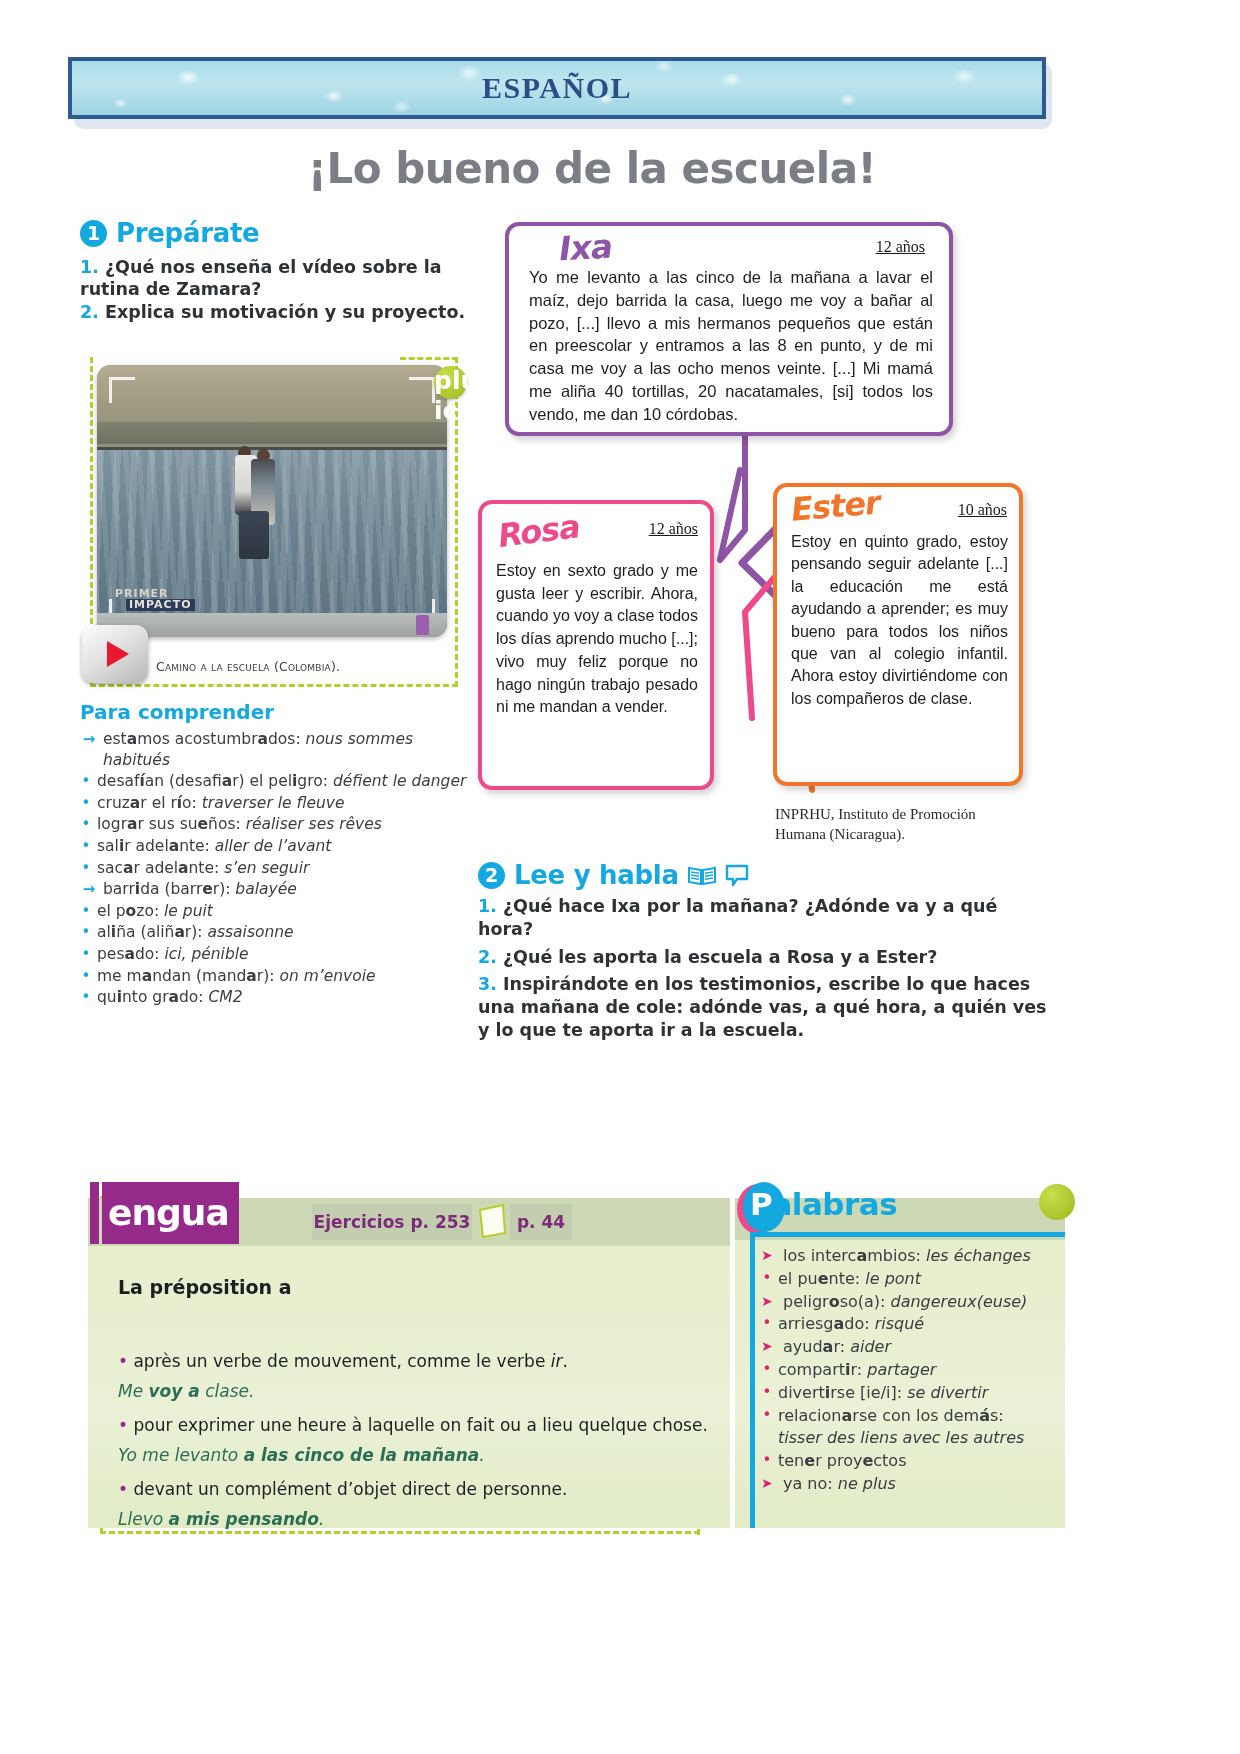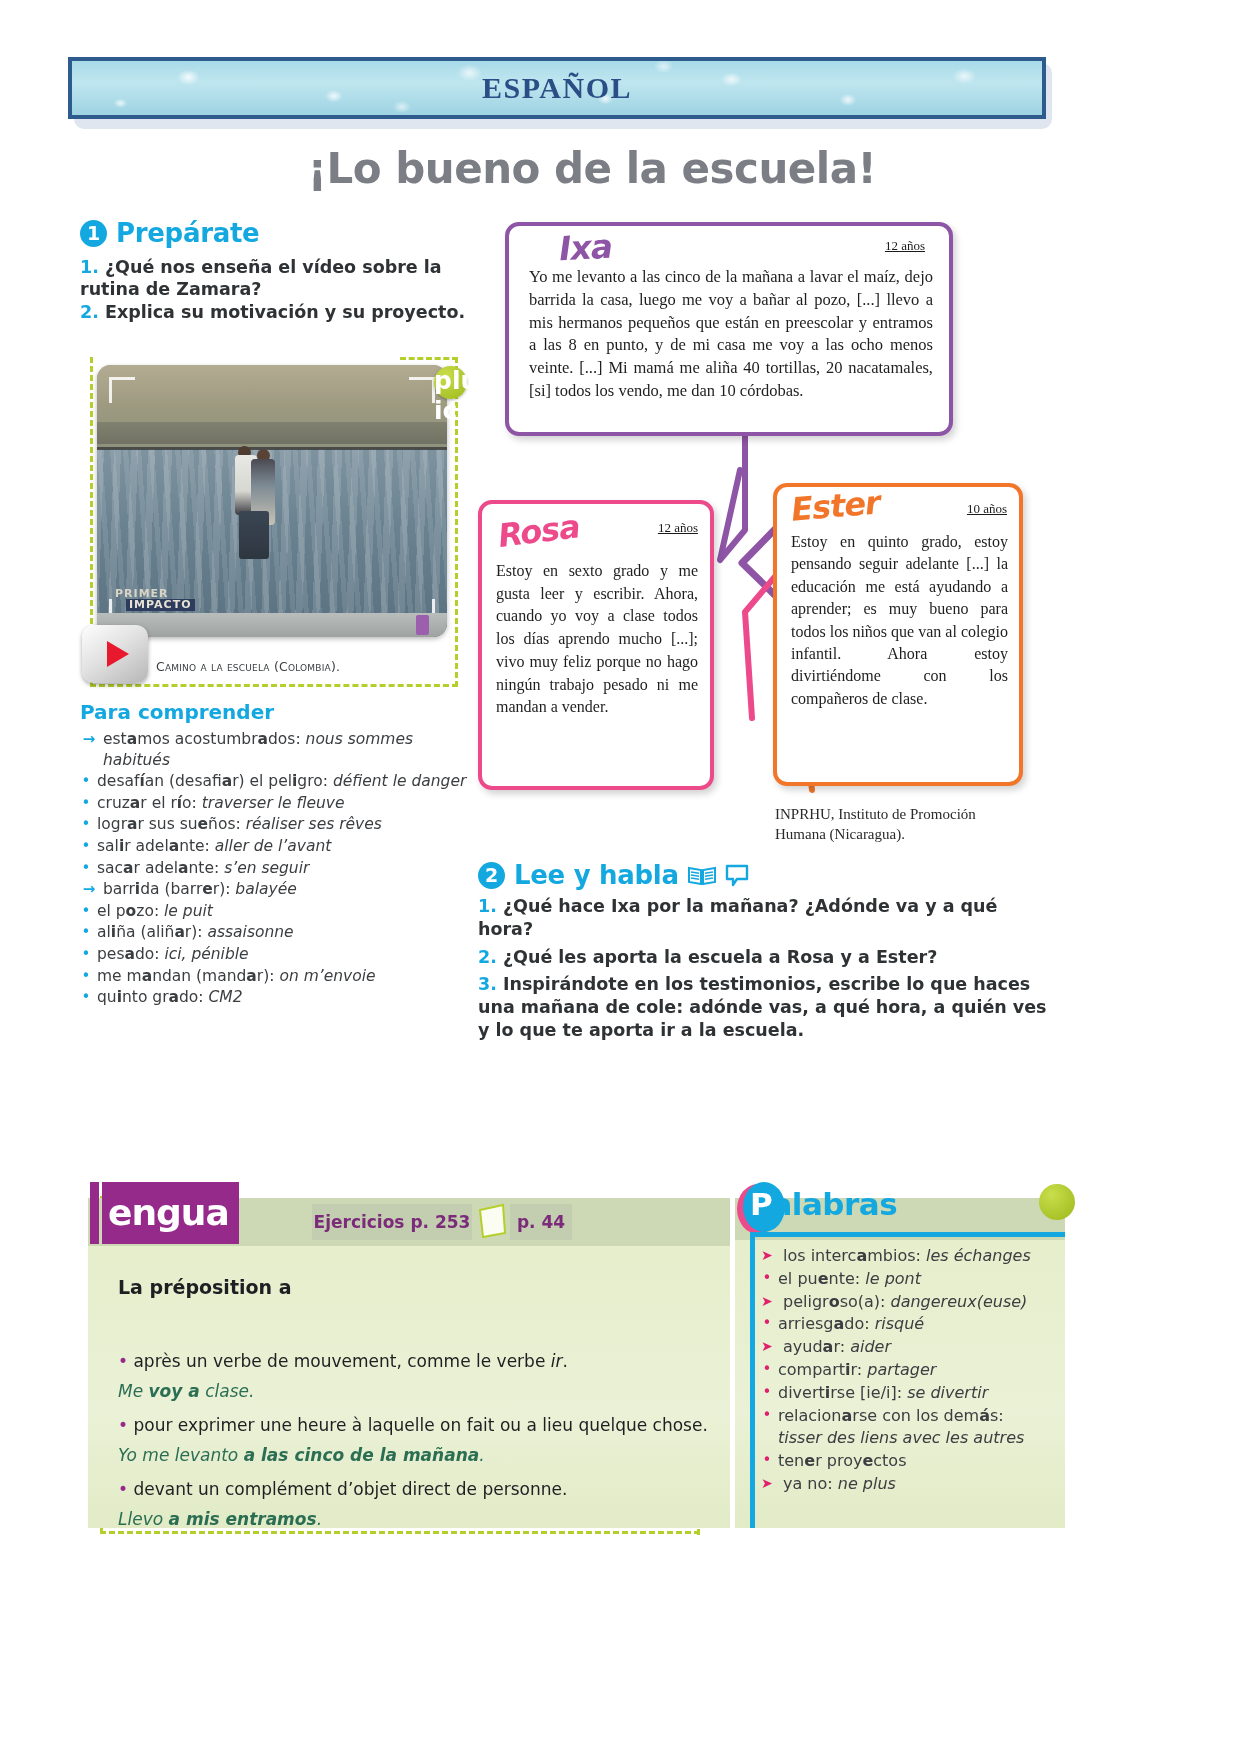--- a/index.html
+++ b/index.html
@@ -214,30 +214,30 @@
   .bub-name {
     font-family:"DejaVu Sans", sans-serif;
     font-weight:bold; font-style:italic;
     letter-spacing:-1px;
   }
   .name-ixa { position:absolute; left:50px; top:2px; font-size:33px; color:#8e54a5; transform:rotate(-3deg); }
   .name-rosa { position:absolute; left:16px; top:8px; font-size:32px; color:#ec4a8a; transform:rotate(-7deg); }
   .name-ester { position:absolute; left:14px; top:0px; font-size:32px; color:#f2762a; transform:rotate(-5deg); }
   .bub-age {
     position:absolute;
-    font-family:"Liberation Serif", serif; font-size:13px; color:#1a1a1a;
+    font-family:"Liberation Serif", serif; font-size:16px; color:#1a1a1a;
     text-decoration:underline;
     text-align:right;
   }
   .age-ixa { right:24px; top:12px; }
   .age-rosa { right:12px; top:16px; }
   .age-ester { right:12px; top:14px; }
   .bub-text {
     position:absolute;
-    font-family:Liberation Serif, serif;
+    font-family:Liberation Sans, sans-serif;
     color:#1e1e1e; text-align:justify;
   }
   .txt-ixa { left:20px; top:40px; right:16px; font-size:16.5px; line-height:1.38; }
   .txt-rosa { left:14px; top:56px; right:12px; font-size:16px; line-height:1.42; }
   .txt-ester { left:14px; top:44px; right:11px; font-size:16px; line-height:1.4; }
 
   
   .tails { position:absolute; left:0; top:0; width:1240px; height:1754px; pointer-events:none; }
 
   .source-note {
@@ -566,21 +566,21 @@
       <path d="M8 10 L31 5 L33 33 L11 37 Z" fill="#fbfdf3" stroke="#b5cf2a" stroke-width="2"></path>
     </svg>
     <div class="chip chip-p44">p. 44</div>
 
     <div class="gram-title">La préposition a</div>
     <div class="gram-line" id="gram-r0" style="top:152px;"><span class="gram-bullet-dot">•</span> après un verbe de mouvement, comme le verbe <i>ir</i>.</div>
     <div class="gram-line gram-ex" id="gram-e0" style="top:182px;">Me <b>voy a</b> clase.</div>
     <div class="gram-line" id="gram-r1" style="top:216px;"><span class="gram-bullet-dot">•</span> pour exprimer une heure à laquelle on fait ou a lieu quelque chose.</div>
     <div class="gram-line gram-ex" id="gram-e1" style="top:246px;">Yo me levanto <b>a las cinco de la mañana</b>.</div>
     <div class="gram-line" id="gram-r2" style="top:280px;"><span class="gram-bullet-dot">•</span> devant un complément d’objet direct de personne.</div>
-    <div class="gram-line gram-ex" id="gram-e2" style="top:310px;">Llevo <b>a mis entramos</b>.</div>
+    <div class="gram-line gram-ex" id="gram-e2" style="top:310px;">Llevo <b>a mis pensando</b>.</div>
   </div>
 
   <div class="palabras-wrap">
     <div class="pal-band"></div>
     <div class="pal-body"></div>
     <div class="pal-corner-green"></div>
     <div class="pal-circle-pink"></div>
     <div class="pal-circle-cyan"></div>
     <div class="pal-title">
       <span class="cap">P</span><span>alabras</span>

